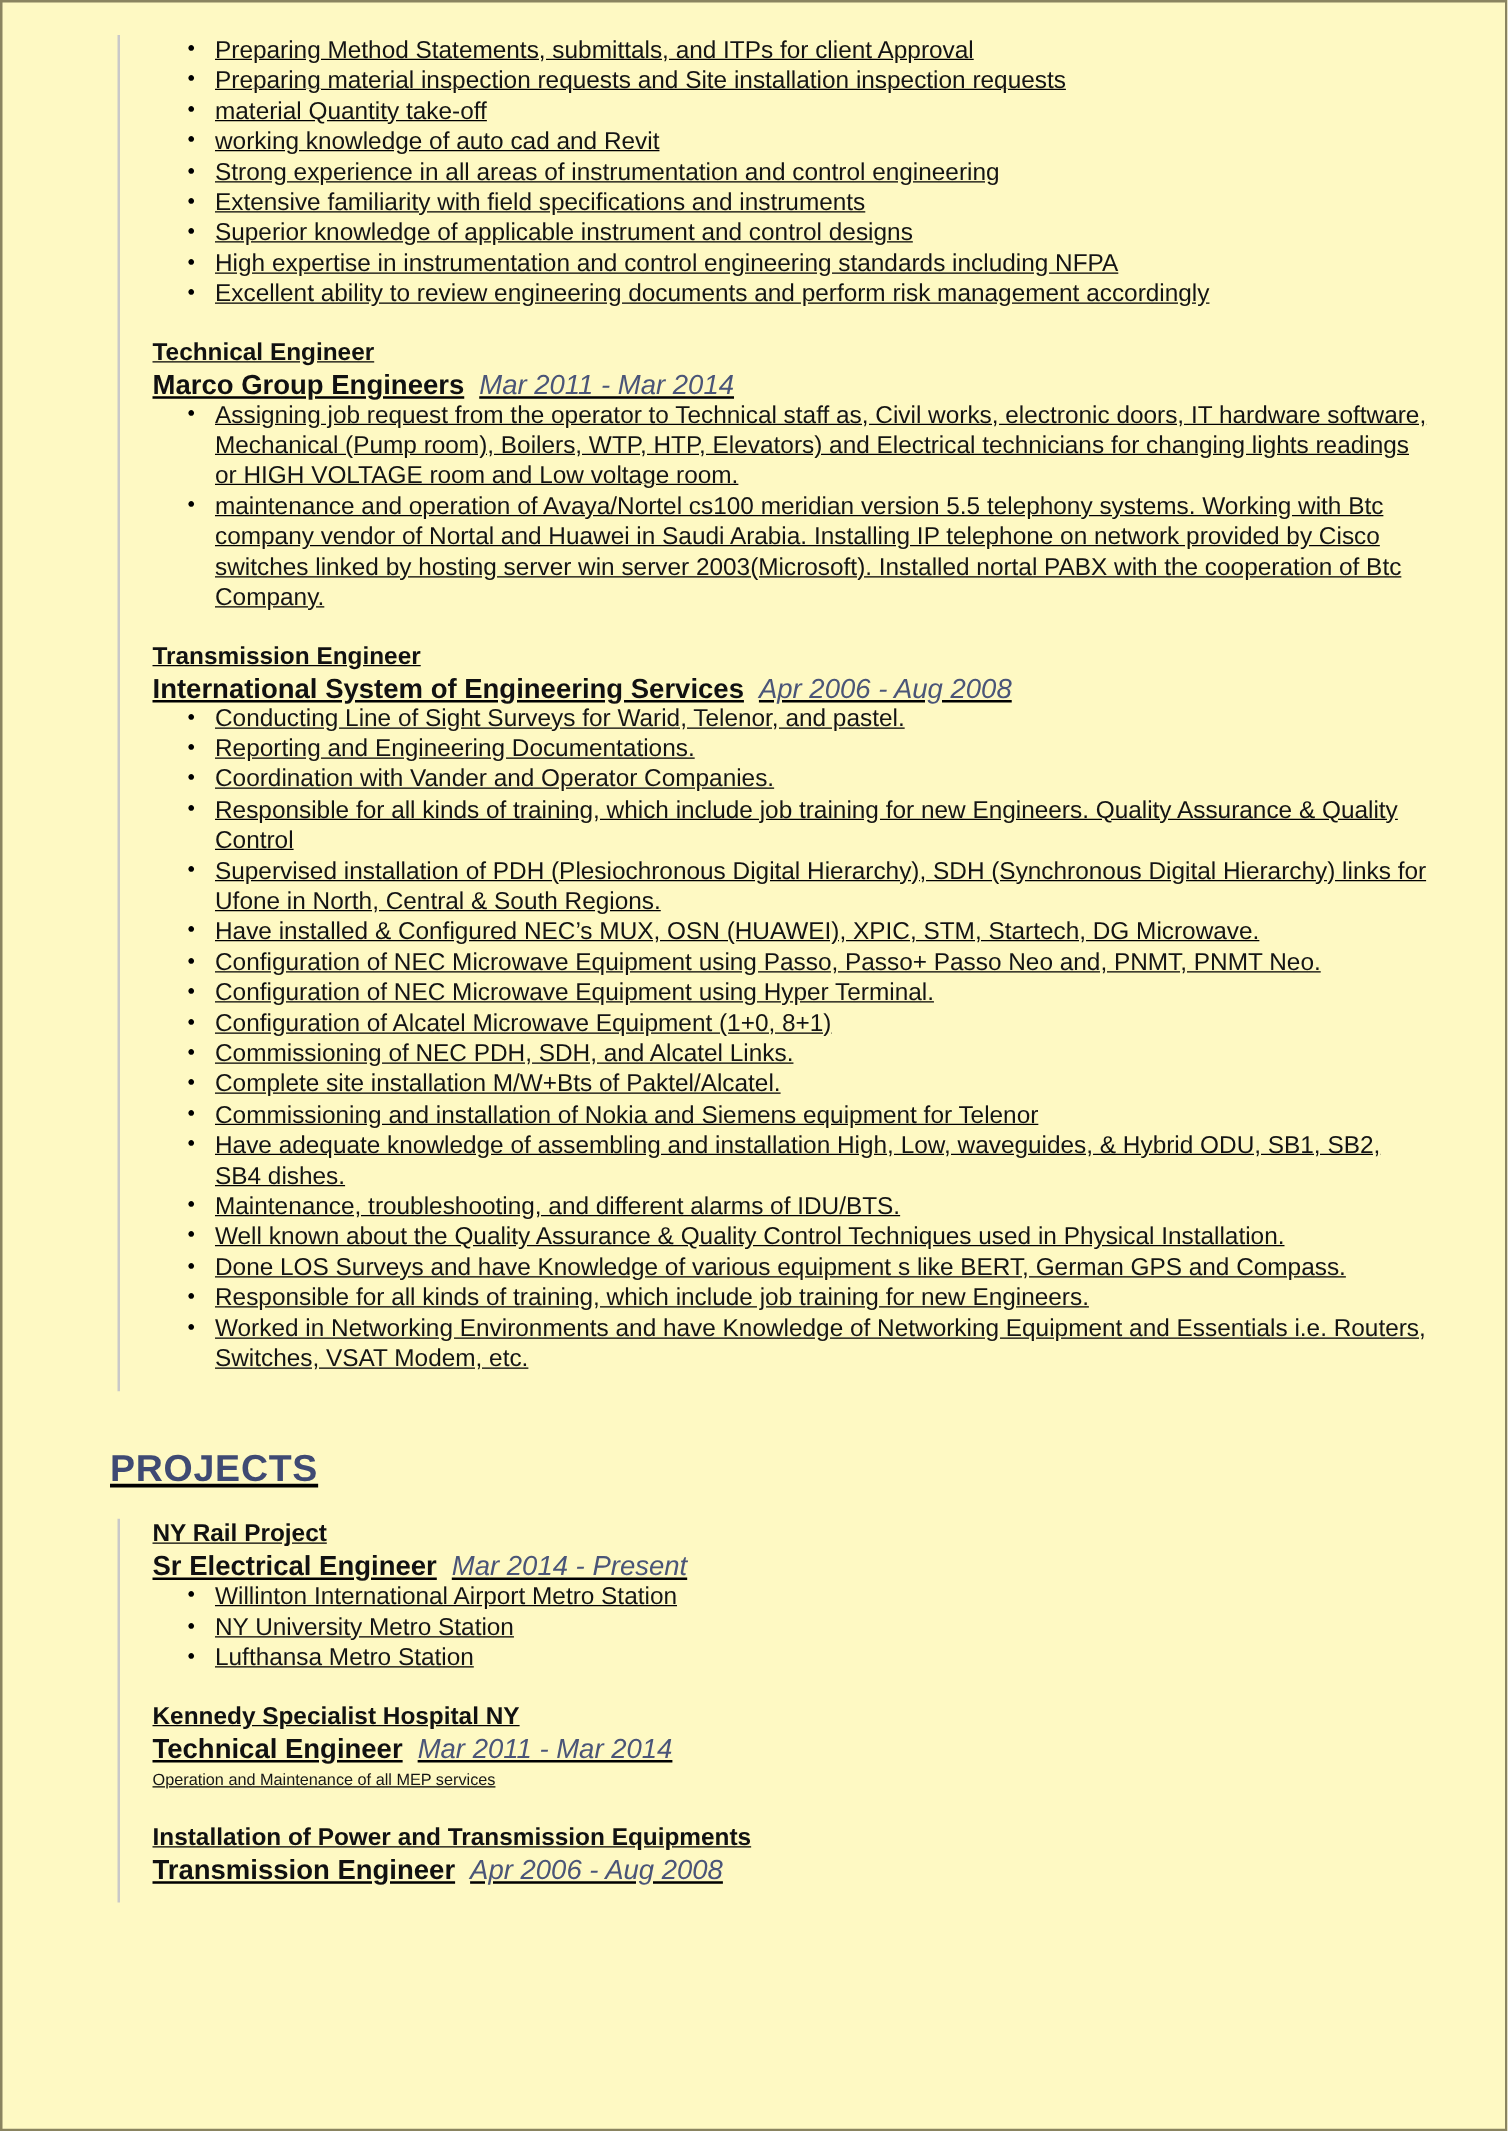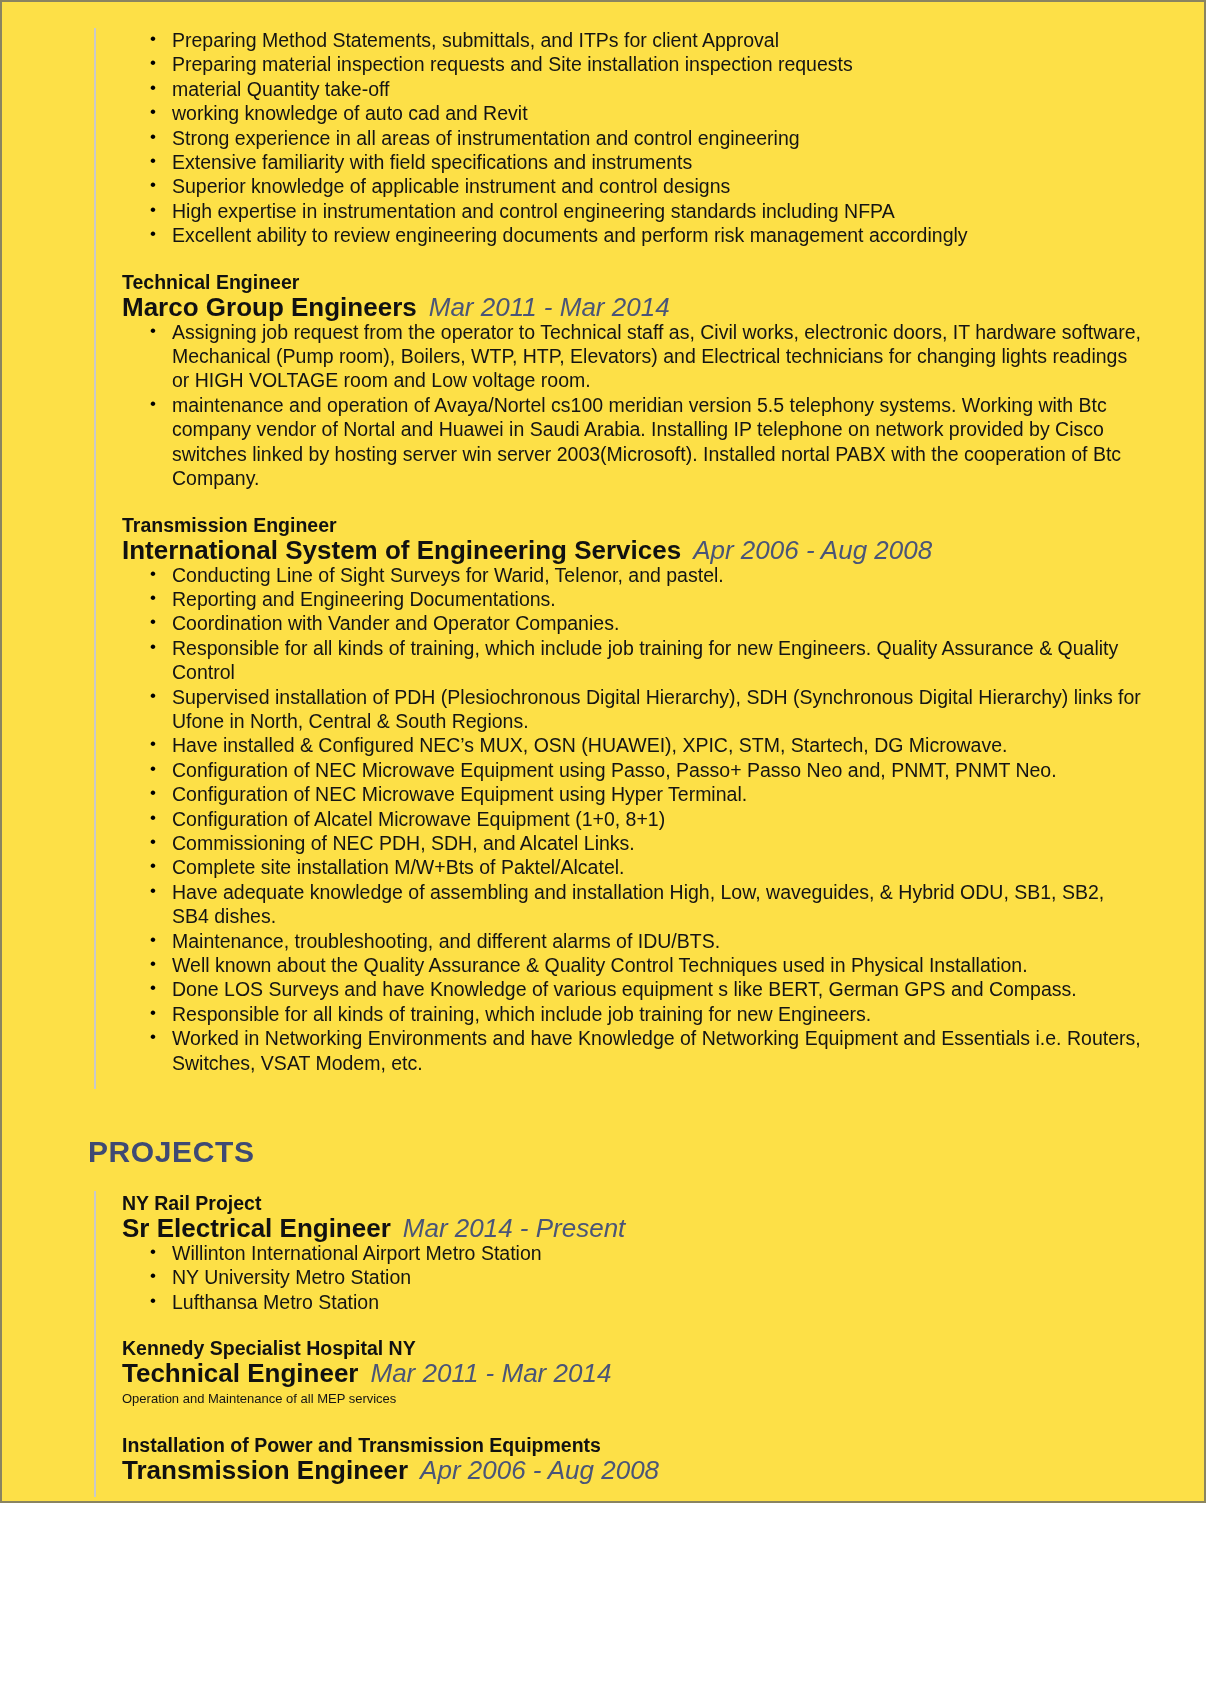--- a/index.html
+++ b/index.html
@@ -8,25 +8,26 @@
     padding: 0;
     background: #ffffff;
   }
   body {
     font-family: "Liberation Sans", sans-serif;
     color: #000000;
   }
   .page {
     position: relative;
     width: 1206px;
-    height: 1503px;
+    height: 1705px;
     box-sizing: border-box;
-    background: #fde047;
+    background: #fef9c3;
     border: 2px solid #8a8460;
     overflow: hidden;
+    text-decoration: underline;
   }
   .page-inner {
     padding: 26px 60px 0 60px;
   }
 
   
   .ruled {
     border-left: 2px solid #c9c9c9;
     padding-left: 0;
     margin-left: 32px;
@@ -58,21 +59,21 @@
   .entry {
     margin-left: 26px;
   }
   .entry-title {
     font-size: 19.5px;
     line-height: 25px;
     font-weight: bold;
     color: #111111;
   }
   .entry-sub {
-    font-size: 26px;
+    font-size: 22px;
     line-height: 25px;
     color: #111111;
   }
   .entry-org {
     font-weight: bold;
   }
   .entry-dates {
     font-style: italic;
     font-weight: normal;
     color: #4a5578;
@@ -146,20 +147,21 @@
         <li>Reporting and Engineering Documentations.</li>
         <li>Coordination with Vander and Operator Companies.</li>
         <li>Responsible for all kinds of training, which include job training for new Engineers. Quality Assurance &amp; Quality Control</li>
         <li>Supervised installation of PDH (Plesiochronous Digital Hierarchy), SDH (Synchronous Digital Hierarchy) links for Ufone in North, Central &amp; South Regions.</li>
         <li>Have installed &amp; Configured NEC’s MUX, OSN (HUAWEI), XPIC, STM, Startech, DG Microwave.</li>
         <li>Configuration of NEC Microwave Equipment using Passo, Passo+ Passo Neo and, PNMT, PNMT Neo.</li>
         <li>Configuration of NEC Microwave Equipment using Hyper Terminal.</li>
         <li>Configuration of Alcatel Microwave Equipment (1+0, 8+1)</li>
         <li>Commissioning of NEC PDH, SDH, and Alcatel Links.</li>
         <li>Complete site installation M/W+Bts of Paktel/Alcatel.</li>
+        <li>Commissioning and installation of Nokia and Siemens equipment for Telenor</li>
         <li>Have adequate knowledge of assembling and installation High, Low, waveguides, &amp; Hybrid ODU, SB1, SB2, SB4 dishes.</li>
         <li>Maintenance, troubleshooting, and different alarms of IDU/BTS.</li>
         <li>Well known about the Quality Assurance &amp; Quality Control Techniques used in Physical Installation.</li>
         <li>Done LOS Surveys and have Knowledge of various equipment s like BERT, German GPS and Compass.</li>
         <li>Responsible for all kinds of training, which include job training for new Engineers.</li>
         <li>Worked in Networking Environments and have Knowledge of Networking Equipment and Essentials i.e. Routers, Switches, VSAT Modem, etc.</li>
       </ul>
 
       <div class="spacer-sm"></div>
     </div>

